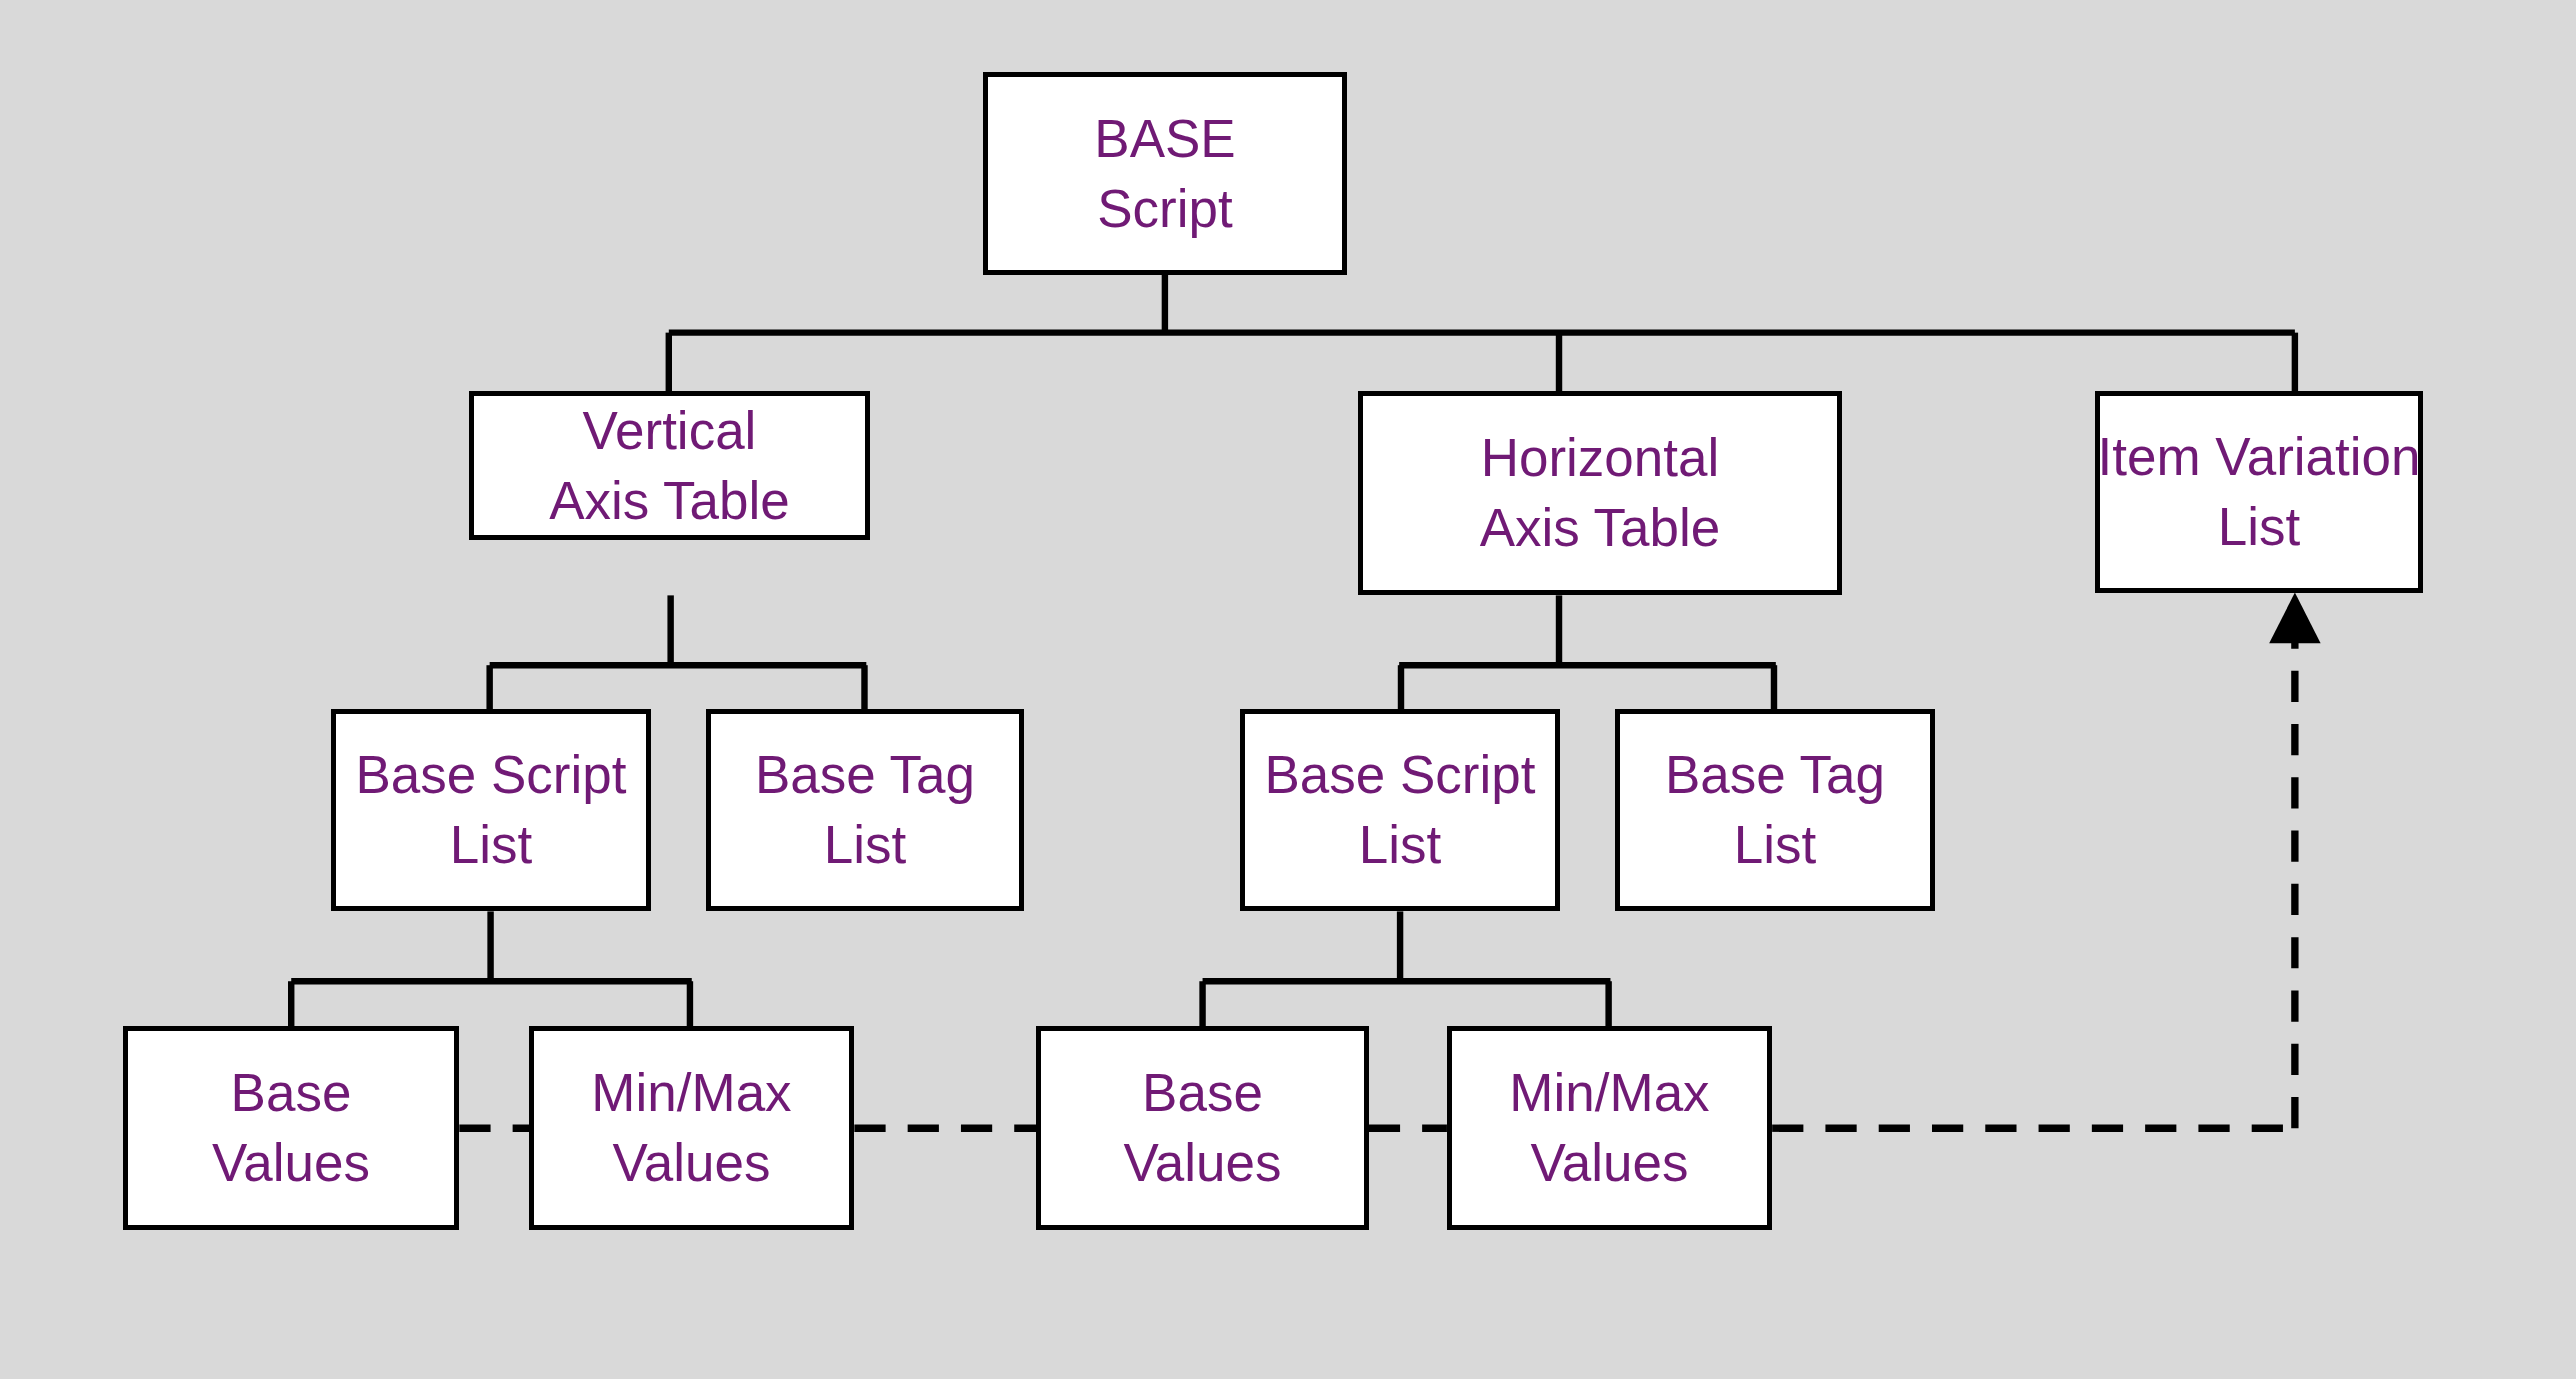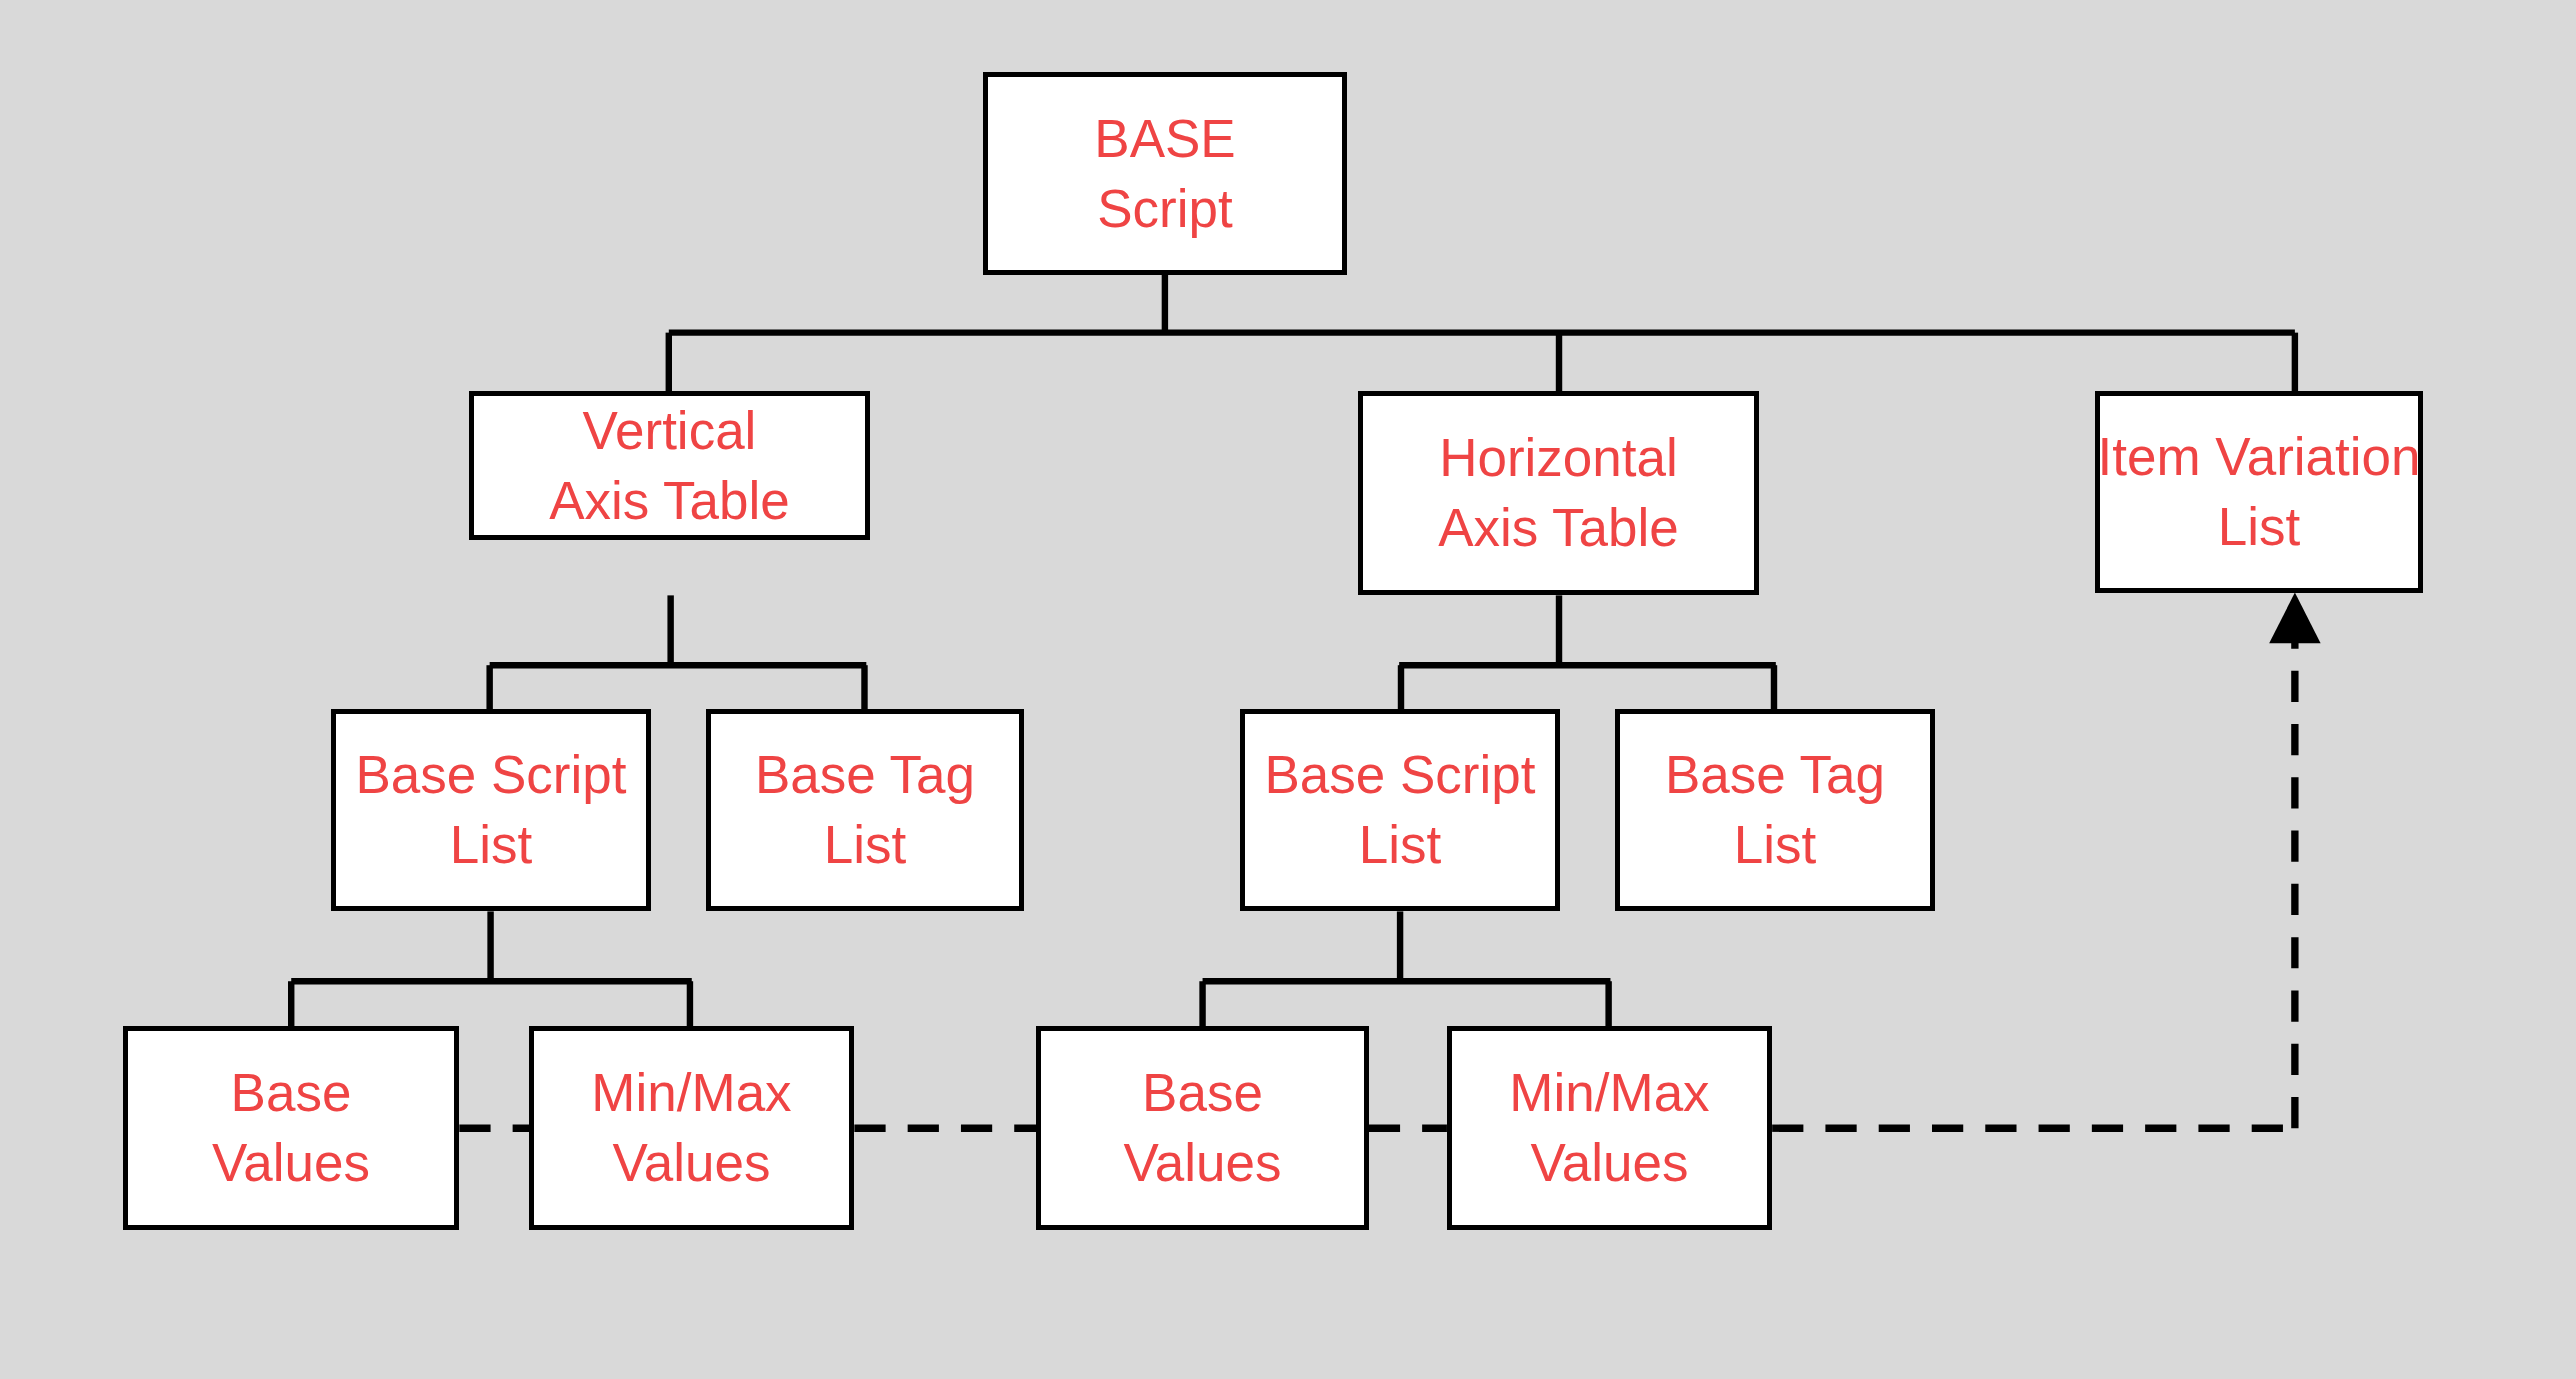--- a/index.html
+++ b/index.html
@@ -29,35 +29,35 @@
   .node {
     position: absolute;
     box-sizing: border-box;
     background: #ffffff;
     border: 5.5px solid #000000;
     display: flex;
     flex-direction: column;
     align-items: center;
     justify-content: center;
     text-align: center;
-    color: #ef4444;
+    color: #701a75;
     font-family: "Liberation Sans", sans-serif;
     font-size: 53px;
     line-height: 1.32;
     font-weight: 400;
     z-index: 2;
   }
   .node .line {
     display: block;
     white-space: nowrap;
   }
   
   #node-base-header      { left: 983px; top: 72px;   width: 364px; height: 203px; }
   #node-vertical-axis    { left: 469px;  top: 391px;  width: 401px; height: 149px; }
-  #node-horizontal-axis  { left: 1358px; top: 391px;  width: 401px; height: 204px; }
+  #node-horizontal-axis  { left: 1358px; top: 391px;  width: 484px; height: 204px; }
   #node-item-variation   { left: 2095px; top: 391px;  width: 328px; height: 202px; }
 
   #node-v-script-list    { left: 331px;  top: 709px;  width: 320px; height: 202px; }
   #node-v-tag-list       { left: 706px;  top: 709px;  width: 318px; height: 202px; }
   #node-h-script-list    { left: 1240px; top: 709px;  width: 320px; height: 202px; }
   #node-h-tag-list       { left: 1615px; top: 709px;  width: 320px; height: 202px; }
 
   #node-v-base-values    { left: 123px;  top: 1026px; width: 336px; height: 204px; }
   #node-v-minmax-values  { left: 529px;  top: 1026px; width: 325px; height: 204px; }
   #node-h-base-values    { left: 1036px; top: 1026px; width: 333px; height: 204px; }

